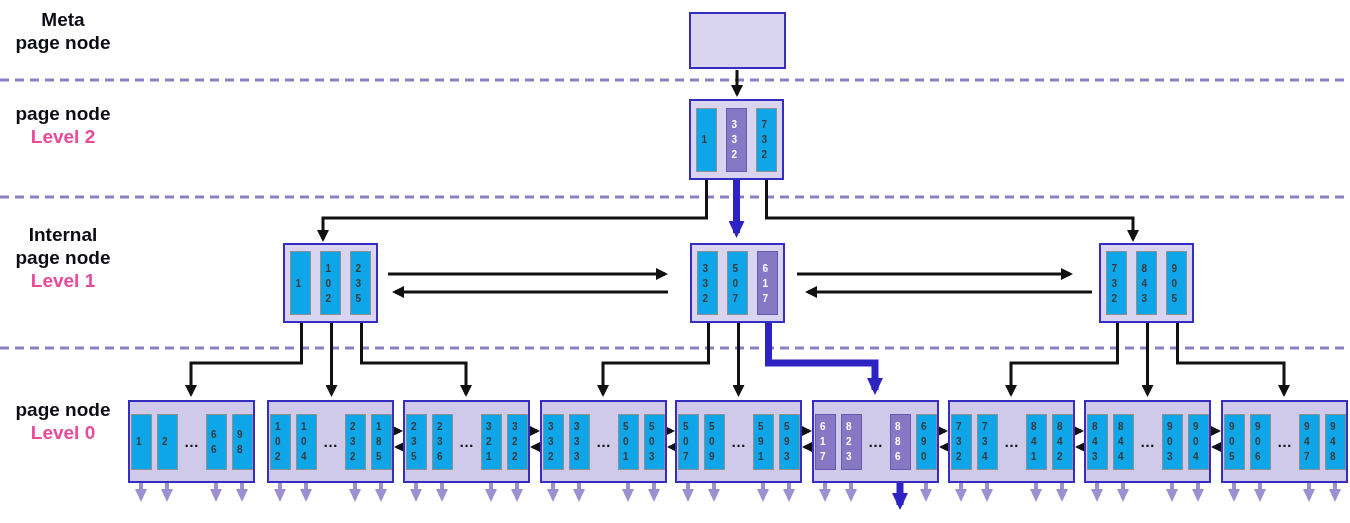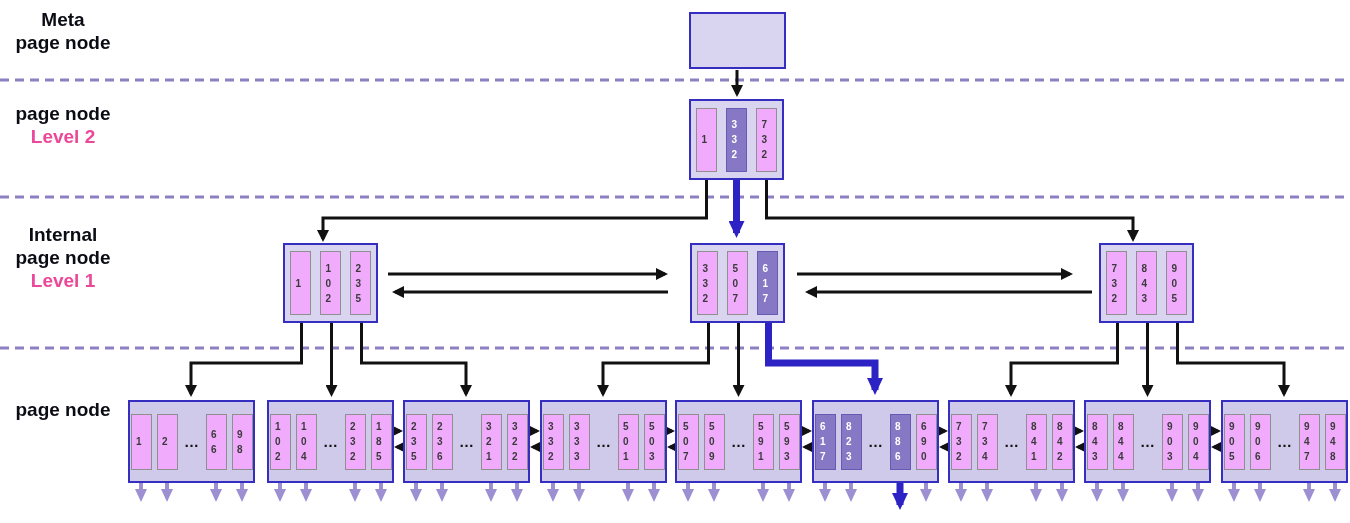--- a/index.html
+++ b/index.html
@@ -11,21 +11,21 @@
   .lvl-label{position:absolute;left:0;width:126px;text-align:center;
     font-weight:bold;font-size:19px;line-height:23px;color:#0b0b14;}
   .lvl-label .level{color:#ec4899;}
   .node{position:absolute;box-sizing:border-box;background:#d9d4ef;
     border:2.5px solid #352ec0;display:flex;align-items:center;
     justify-content:center;}
   .node.leaf{background:#cfc9ea;width:127px;height:83px;top:400px;gap:5px;}
   .node.inner3{width:95px;height:80px;top:243px;gap:9px;}
   .node.root3{width:95px;height:81px;top:99px;left:689px;gap:9px;}
   .node.meta{width:97px;height:57px;top:12px;left:689px;}
-  .cell{box-sizing:border-box;width:21px;background:#f0abfc;
+  .cell{box-sizing:border-box;width:21px;background:#0ea5e9;
     border:1.5px solid #8f8f8f;display:flex;align-items:center;
     justify-content:center;}
   .inner3 .cell,.root3 .cell{height:64px;}
   .leaf .cell{height:56px;}
   .cell .v{display:block;width:10px;word-break:break-all;
     font-size:10px;line-height:15px;color:#3a3a3a;font-weight:bold;}
   .cell.hl{background:#8678c5;border-color:#675ab3;}
   .cell.hl .v{color:#ffffff;}
   .dots{width:18px;text-align:center;font-size:15px;font-weight:bold;
     color:#111;line-height:14px;}
@@ -145,20 +145,21 @@
   <div>page node</div>
   <div class="level">Level 2</div>
 </div>
 <div class="lvl-label" style="top:223px">
   <div>Internal</div>
   <div>page node</div>
   <div class="level">Level 1</div>
 </div>
 <div class="lvl-label" style="top:398px">
   <div>page node</div>
+  <div class="level">Level 0</div>
 </div>
 
 <div class="node meta"></div>
 
 <div class="node root3">
   <div class="cell">
         <span class="v">1</span>
       </div>
   <div class="cell hl">
         <span class="v">332</span>

